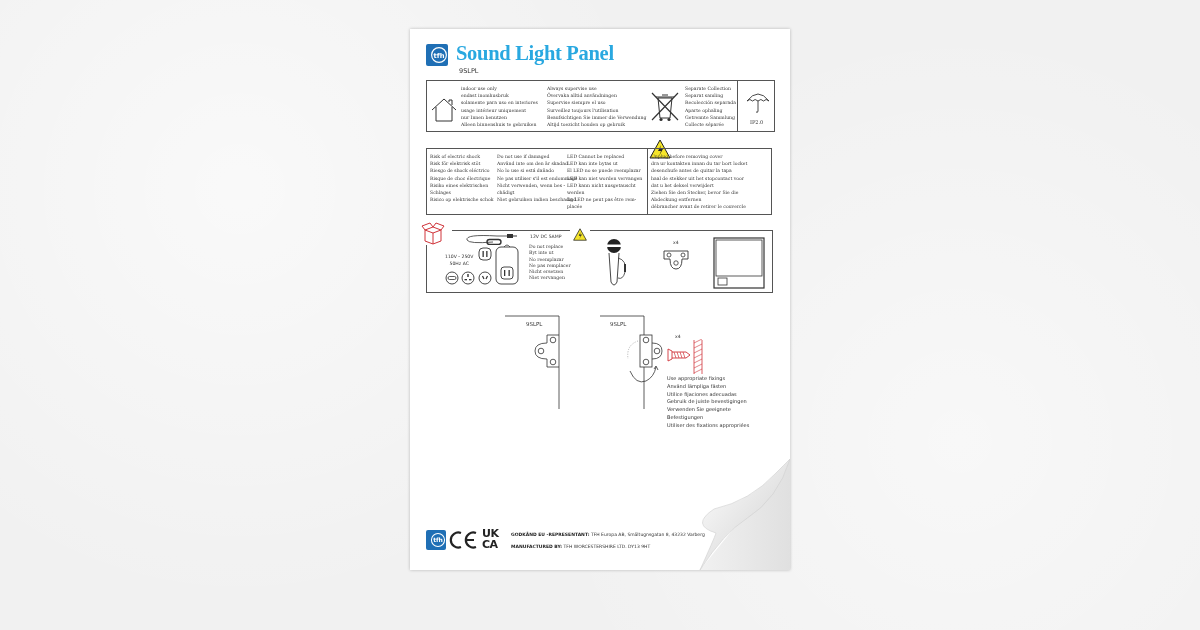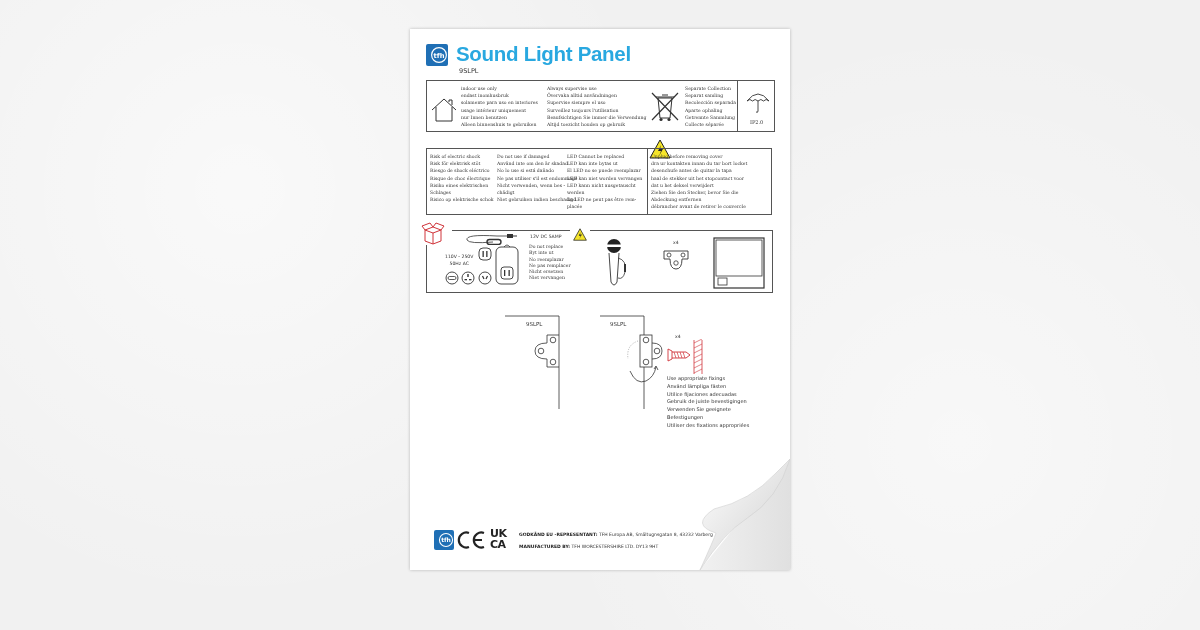--- a/index.html
+++ b/index.html
@@ -24,21 +24,21 @@
     position: absolute;
     width: 22px; height: 22px;
     background: #1f6fb5;
     border-radius: 2px;
     display: flex; align-items: center; justify-content: flex-end;
   }
   .logo-box svg { width: 18px; height: 18px; }
   .header-logo { left: 16px; top: 15px; }
   .title {
     position: absolute; left: 46px; top: 13px;
-    font-family: Liberation Sans, sans-serif;
+    font-family: Liberation Serif, serif;
     font-weight: bold;
     font-size: 20.5px;
     color: #29a8e0;
     letter-spacing: -0.3px;
     white-space: nowrap;
   }
   .model {
     position: absolute; left: 49px; top: 38px;
     font-family: "DejaVu Sans", sans-serif;
     font-size: 6.5px; color: #333;
@@ -67,21 +67,21 @@
   .label-sm {
     font-family: "DejaVu Sans", sans-serif;
     font-size: 5.5px; color: #333; white-space: nowrap;
   }
   .fix-text {
     position: absolute; left: 257px; top: 346px;
     font-family: "DejaVu Sans", sans-serif;
     font-size: 5px; line-height: 7.8px; color: #333; white-space: nowrap;
   }
   .footer {
-    position: absolute; left: 24px; top: 497px; width: 340px; height: 30px;
+    position: absolute; left: 16px; top: 497px; width: 340px; height: 30px;
   }
   .footer-text {
     position: absolute; left: 85px;
     font-family: "DejaVu Sans", sans-serif;
     font-size: 4.5px; color: #333; white-space: nowrap;
   }
   .footer-text b { font-weight: bold; color: #222; }
   .curl {
     position: absolute; left: 270px; top: 430px; width: 110px; height: 111px;
   }

